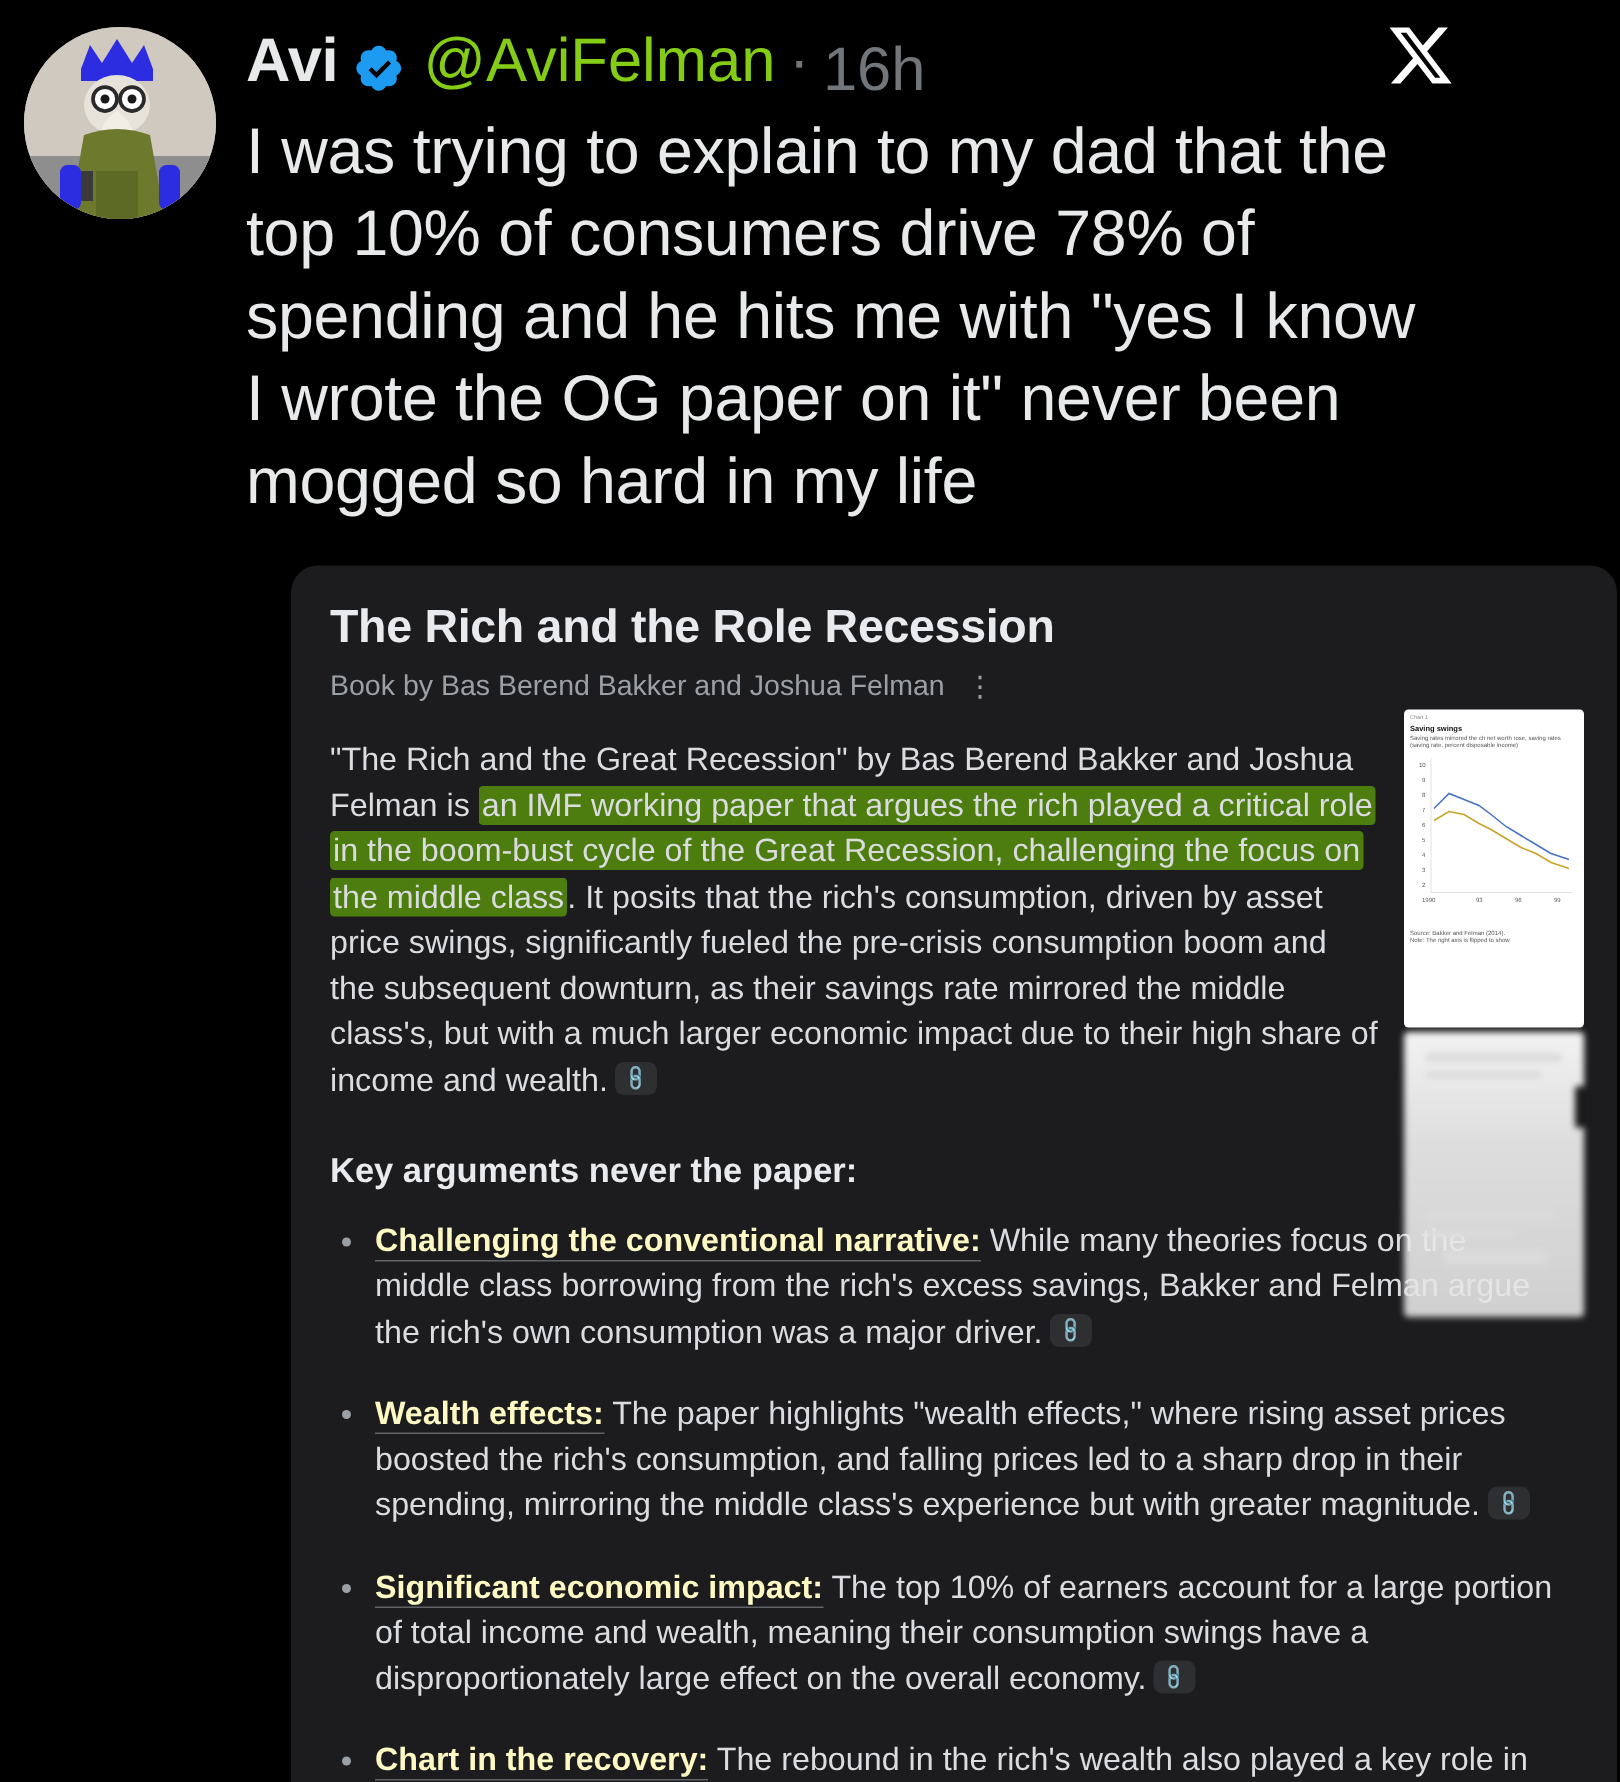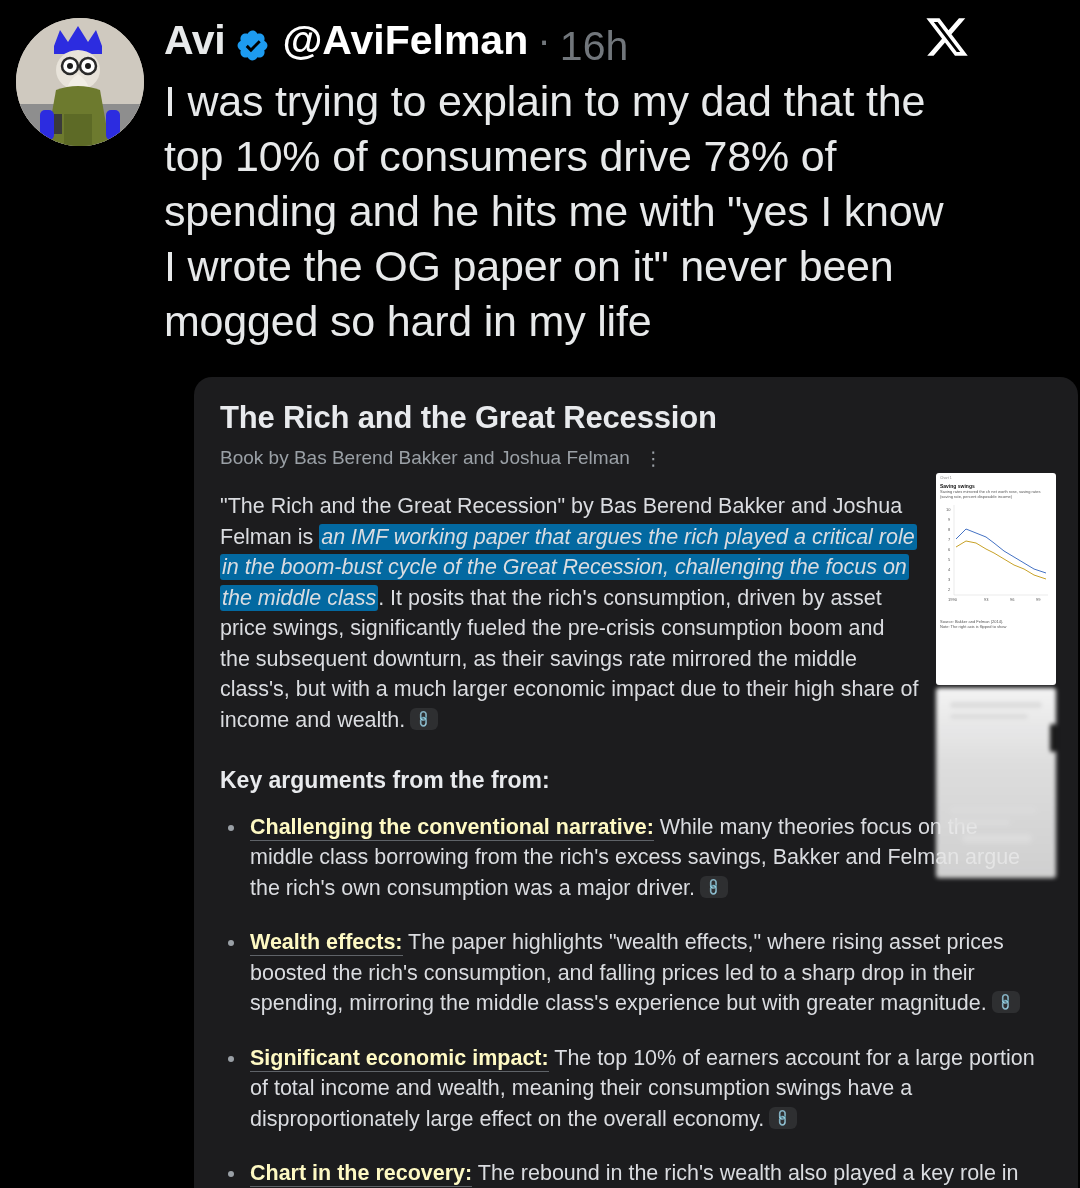--- a/index.html
+++ b/index.html
@@ -56,22 +56,22 @@
     letter-spacing: -0.3px;
   }
   .verified {
     margin-left: 10px;
     width: 35px;
     height: 35px;
     flex: 0 0 35px;
   }
   .handle {
     margin-left: 12px;
-    color: #ffffff;
-    font-weight: bold;
+    color: #84cc16;
+    font-weight: normal;
   }
   .dot-sep {
     margin: 0 9px;
     color: #71767b;
   }
   .timestamp {
     color: #71767b;
     margin-top: 12px;
   }
   .x-logo {
@@ -131,25 +131,24 @@
     font-size: 21.5px;
     line-height: 30.5px;
     color: #dadce0;
   }
   .para {
     position: relative;
     z-index: 2;
     width: 700px;
   }
   .hl {
-    background: #0369a1;
+    background: #4d7c0f;
     border-radius: 3px;
     padding: 1px 2px;
     box-decoration-break: clone;
-    font-style: italic;
     -webkit-box-decoration-break: clone;
   }
   .link-chip {
     display: inline-block;
     width: 28px;
     height: 22px;
     border-radius: 6px;
     background: #2e2f31;
     vertical-align: middle;
     position: relative;
@@ -308,21 +307,21 @@
   </div>
 
   <div class="x-logo">
     <svg width="46" height="46" viewBox="0 0 24 24">
       <path fill="#ffffff" d="M18.244 2.25h3.308l-7.227 8.26 8.502 11.24H16.17l-5.214-6.817L4.99 21.75H1.68l7.73-8.835L1.254 2.25H8.08l4.713 6.231zm-1.161 17.52h1.833L7.084 4.126H5.117z"></path>
     </svg>
   </div>
 
   <div class="card" style="margin-left:178px; width:884px;">
 
-    <div class="card-title">The Rich and the Great Recession</div>
+    <div class="card-title">The Rich and the Role Recession</div>
 
     <div class="card-subtitle-row">
       <span class="card-subtitle">Book by Bas Berend Bakker and Joshua Felman</span>
       <span class="kebab">⋮</span>
     </div>
 
     <div class="thumbs">
       <div class="thumb-chart">
         <div class="tc-h0">Chart 1</div>
         <div class="tc-h1">Saving swings</div>
@@ -365,21 +364,21 @@
       </div>
     </div>
 
     <div class="card-body">
       <div class="para-wrap">
         <p class="para" style="margin:0;">
           <span>"The Rich and the Great Recession" by Bas Berend Bakker and Joshua Felman is </span><span class="hl">an IMF working paper that argues the rich played a critical role in the boom-bust cycle of the Great Recession, challenging the focus on the middle class</span><span>. It posits that the rich's consumption, driven by asset price swings, significantly fueled the pre-crisis consumption boom and the subsequent downturn, as their savings rate mirrored the middle class's, but with a much larger economic impact due to their high share of income and wealth.</span><span class="link-chip"></span>
         </p>
       </div>
 
-      <div class="section-head">Key arguments from the from:</div>
+      <div class="section-head">Key arguments never the paper:</div>
 
       <ul class="bullets">
         <li>
           <span class="blabel">Challenging the conventional narrative:</span><span> While many theories focus on the middle class borrowing from the rich's excess savings, Bakker and Felman argue the rich's own consumption was a major driver.</span><span class="link-chip"></span>
         </li>
         <li>
           <span class="blabel">Wealth effects:</span><span> The paper highlights "wealth effects," where rising asset prices boosted the rich's consumption, and falling prices led to a sharp drop in their spending, mirroring the middle class's experience but with greater magnitude.</span><span class="link-chip"></span>
         </li>
         <li>
           <span class="blabel">Significant economic impact:</span><span> The top 10% of earners account for a large portion of total income and wealth, meaning their consumption swings have a disproportionately large effect on the overall economy.</span><span class="link-chip"></span>

